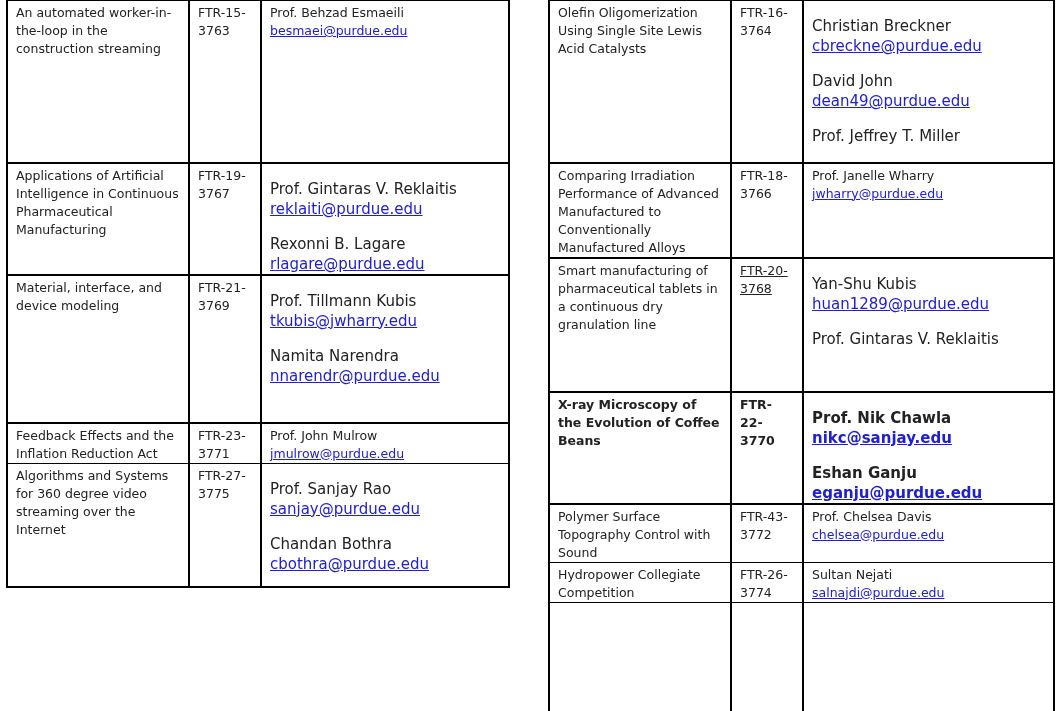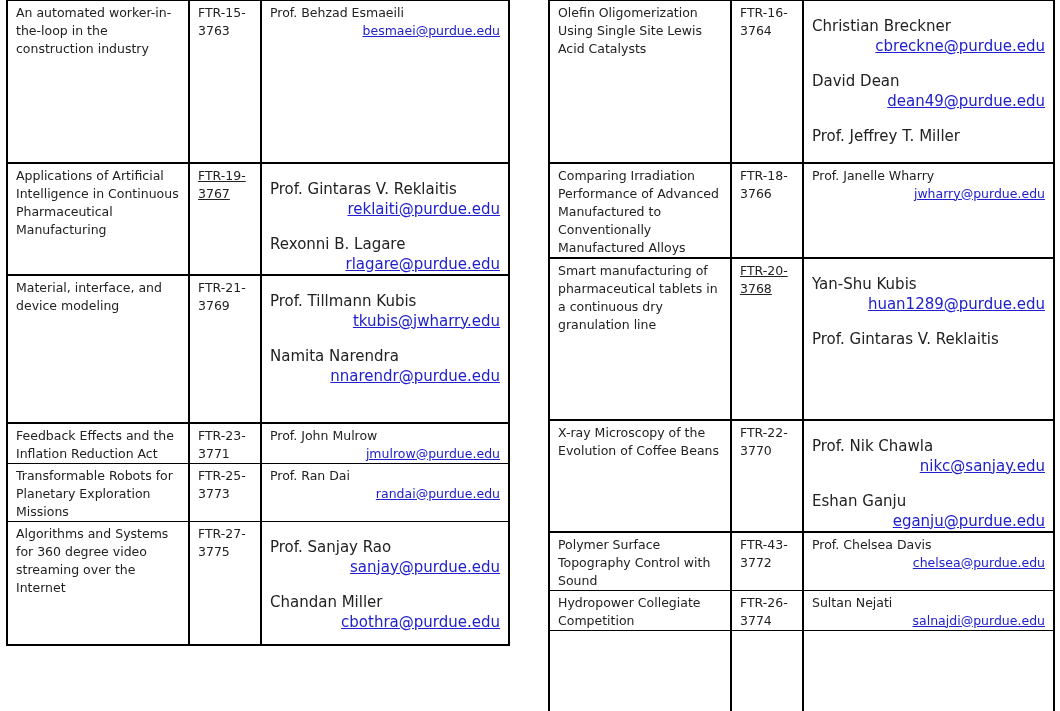--- a/index.html
+++ b/index.html
@@ -13,46 +13,46 @@
             font-size: 12.5px; line-height: 18px; overflow: hidden; }
   .tbl tr.thick td { border-bottom: 2px solid #000; }
   .c-title { width: 182px; }
   .c-id { width: 72px; }
   .contact-small .name { display:block; }
   .contact-small a { display:block; }
   .contact-big { padding-top: 15px !important; font-size: 15px !important; line-height: 20px !important; }
   .contact-big .grp { margin-bottom: 15px; }
   .contact-big .grp:last-child { margin-bottom: 0; }
   .contact-big .name, .contact-big a { display: block; }
-  a { color: #1a0dab; color: #2020cc; text-decoration: underline; text-align: right; }
+  a { color: #1a0dab; color: #2020cc; text-decoration: underline; }
 </style>
 </head>
 <body>
 
 <table class="tbl" id="tbl-left">
   <colgroup>
       <col class="c-title">
       <col class="c-id">
       <col>
     </colgroup>
   <tbody id="tb-left">
       <tr class="thick" style="height: 162px;">
-        <td>An automated worker-in-the-loop in the construction industry</td>
+        <td>An automated worker-in-the-loop in the construction streaming</td>
         <td style="white-space: pre-line;">FTR-15-
 3763</td>
         <td class="contact-small">
           <div class="grp">
             <span class="name">Prof. Behzad Esmaeili</span>
             <a href="mailto:besmaei@purdue.edu">besmaei@purdue.edu</a>
           </div>
         </td>
       </tr>
       <tr class="thick" style="height: 91px;">
         <td>Applications of Artificial Intelligence in Continuous Pharmaceutical Manufacturing</td>
-        <td style="white-space: pre-line; text-decoration: underline;">FTR-19-
+        <td style="white-space: pre-line;">FTR-19-
 3767</td>
         <td class="contact-big">
           <div class="grp">
             <span class="name">Prof. Gintaras V. Reklaitis</span>
             <a href="mailto:reklaiti@purdue.edu">reklaiti@purdue.edu</a>
           </div>
           <div class="grp">
             <span class="name">Rexonni B. Lagare</span>
             <a href="mailto:rlagare@purdue.edu">rlagare@purdue.edu</a>
           </div>
@@ -77,42 +77,31 @@
         <td>Feedback Effects and the Inflation Reduction Act</td>
         <td style="white-space: pre-line; margin-left: 8px;">FTR-23-
 3771</td>
         <td class="contact-small">
           <div class="grp">
             <span class="name">Prof. John Mulrow</span>
             <a href="mailto:jmulrow@purdue.edu">jmulrow@purdue.edu</a>
           </div>
         </td>
       </tr>
-      <tr style="height: 38px;">
-        <td>Transformable Robots for Planetary Exploration Missions</td>
-        <td style="white-space: pre-line;">FTR-25-
-3773</td>
-        <td class="contact-small">
-          <div class="grp">
-            <span class="name">Prof. Ran Dai</span>
-            <a href="mailto:randai@purdue.edu">randai@purdue.edu</a>
-          </div>
-        </td>
-      </tr>
       <tr class="thick" style="height: 124px;">
         <td>Algorithms and Systems for 360 degree video streaming over the Internet</td>
         <td style="white-space: pre-line;">FTR-27-
 3775</td>
         <td class="contact-big">
           <div class="grp">
             <span class="name">Prof. Sanjay Rao</span>
             <a href="mailto:sanjay@purdue.edu">sanjay@purdue.edu</a>
           </div>
           <div class="grp">
-            <span class="name">Chandan Miller</span>
+            <span class="name">Chandan Bothra</span>
             <a href="mailto:cbothra@purdue.edu">cbothra@purdue.edu</a>
           </div>
         </td>
       </tr>
     </tbody>
 </table>
 <table class="tbl" id="tbl-right">
   <colgroup>
       <col class="c-title">
       <col class="c-id">
@@ -122,54 +111,54 @@
       <tr class="thick" style="height: 162px;">
         <td>Olefin Oligomerization Using Single Site Lewis Acid Catalysts</td>
         <td style="white-space: pre-line;">FTR-16-
 3764</td>
         <td class="contact-big">
           <div class="grp">
             <span class="name">Christian Breckner</span>
             <a href="mailto:cbreckne@purdue.edu">cbreckne@purdue.edu</a>
           </div>
           <div class="grp">
-            <span class="name">David Dean</span>
+            <span class="name">David John</span>
             <a href="mailto:dean49@purdue.edu">dean49@purdue.edu</a>
           </div>
           <div class="grp">
             <span class="name">Prof. Jeffrey T. Miller</span>
           </div>
         </td>
       </tr>
       <tr class="thick" style="height: 92px;">
         <td>Comparing Irradiation Performance of Advanced Manufactured to Conventionally Manufactured Alloys</td>
         <td style="white-space: pre-line;">FTR-18-
 3766</td>
         <td class="contact-small">
           <div class="grp">
             <span class="name">Prof. Janelle Wharry</span>
             <a href="mailto:jwharry@purdue.edu">jwharry@purdue.edu</a>
           </div>
         </td>
       </tr>
-      <tr class="thick" style="height: 162px;">
+      <tr class="thick" style="height: 134px;">
         <td>Smart manufacturing of pharmaceutical tablets in a continuous dry granulation line</td>
         <td style="white-space: pre-line; text-decoration: underline;">FTR-20-
 3768</td>
         <td class="contact-big">
           <div class="grp">
             <span class="name">Yan-Shu Kubis</span>
             <a href="mailto:huan1289@purdue.edu">huan1289@purdue.edu</a>
           </div>
           <div class="grp">
             <span class="name">Prof. Gintaras V. Reklaitis</span>
           </div>
         </td>
       </tr>
-      <tr class="thick" style="height: 96px;">
+      <tr class="thick" style="height: 96px; font-weight: bold;">
         <td>X-ray Microscopy of the Evolution of Coffee Beans</td>
         <td style="white-space: pre-line;">FTR-22-
 3770</td>
         <td class="contact-big">
           <div class="grp">
             <span class="name">Prof. Nik Chawla</span>
             <a href="mailto:nikc@purdue.edu">nikc@sanjay.edu</a>
           </div>
           <div class="grp">
             <span class="name">Eshan Ganju</span>

